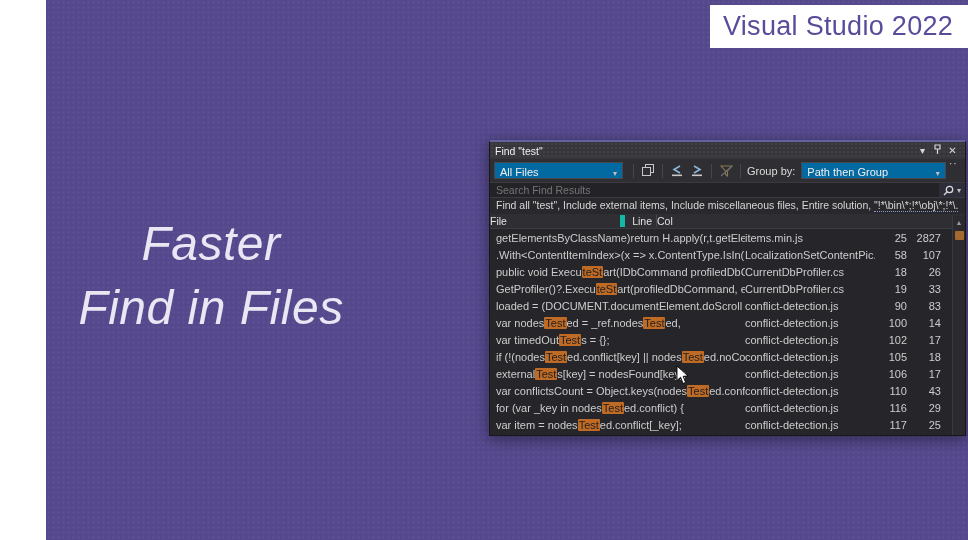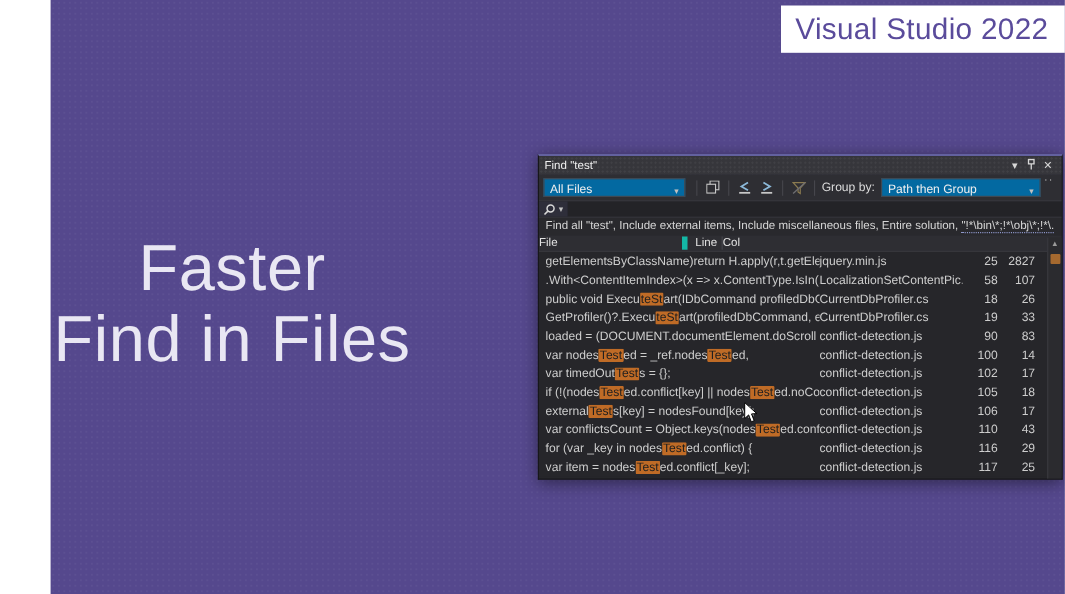--- a/index.html
+++ b/index.html
@@ -12,21 +12,21 @@
     margin-left:46px;
   }
   
   .vs-badge{ position:absolute; left:664px; top:5px; width:304px; height:43px;
     background:#ffffff; display:flex; align-items:center; }
   .badge-text{ flex:1; padding-left:13px; font-size:27px; color:#5a4b9b; letter-spacing:0.3px; }
   .badge-logo{ width:38px; height:36px; margin-right:7px; flex:none; }
   
   .headline{ position:absolute; left:0; top:212px; width:330px; text-align:center;
     color:#e9e7f3; font-weight:300; }
-  .headline div{ font-size:59px; line-height:64px; letter-spacing:0.5px; }
+  .headline div{ font-size:48px; line-height:64px; letter-spacing:0.5px;font-style:italic; }
   
   .panel{ position:absolute; left:443px; top:140px; width:477px; height:296px;
     background:#26262a; border:1px solid #17171a; border-top:2px solid #63619f;
     box-shadow:0 3px 14px rgba(0,0,0,0.45); font-size:11px; color:#cdcdcd; }
   .titlebar{ height:17px; background:#36363b; display:flex; align-items:center;
     padding:0 5px; color:#f0f0f0; font-size:10.5px;
     background-image:radial-gradient(rgba(255,255,255,0.05) 1px, transparent 1px);
     background-size:4px 4px; }
   .titlebar .tb-title{ flex:1; }
   .tb-ic{ width:15px; text-align:center; color:#d8d8d8; font-size:10px; cursor:default; }
@@ -144,41 +144,42 @@
       <span class="sep"></span>
       <span class="grp-label">Group by:</span>
       <div class="dd group">
         <span>Path then Group</span>
         <span class="chev">▾</span>
       </div>
       <span class="overflow-btn">··</span>
     </div>
 
     <div class="searchrow">
+      <input type="text" placeholder="Search Find Results" style="">
       <span class="search-btns">
         <svg width="11" height="11" viewBox="0 0 11 11">
             <circle cx="6.5" cy="4.5" r="3.2" fill="none" stroke="#d8d8d8" stroke-width="1.3"></circle>
             <path d="M4,7 L1,10" stroke="#d8d8d8" stroke-width="1.5"></path>
           </svg>
         <span class="chev">▾</span>
       </span>
     </div>
 
     <div class="summary"><span>Find all "test", Include external items, Include miscellaneous files, Entire solution, </span><span class="excl-link">"!*\bin\*;!*\obj\*;!*\.</span></div>
 
     <div class="thead">
       <span class="h-file">File</span>
       <span class="h-line">Line</span>
       <span class="h-col">Col</span>
     </div>
 
     <div class="rows">
         <div class="row">
           <span class="c-code"><span>getElementsByClassName)return H.apply(r,t.getEle...</span></span>
-          <span class="c-file">jquery.min.js</span>
+          <span class="c-file">items.min.js</span>
           <span class="c-line">25</span>
           <span class="c-col">2827</span>
         </div>
         <div class="row">
           <span class="c-code"><span>.With&lt;ContentItemIndex&gt;(x =&gt; x.ContentType.IsIn(...</span></span>
           <span class="c-file">LocalizationSetContentPic...</span>
           <span class="c-line">58</span>
           <span class="c-col">107</span>
         </div>
         <div class="row">

